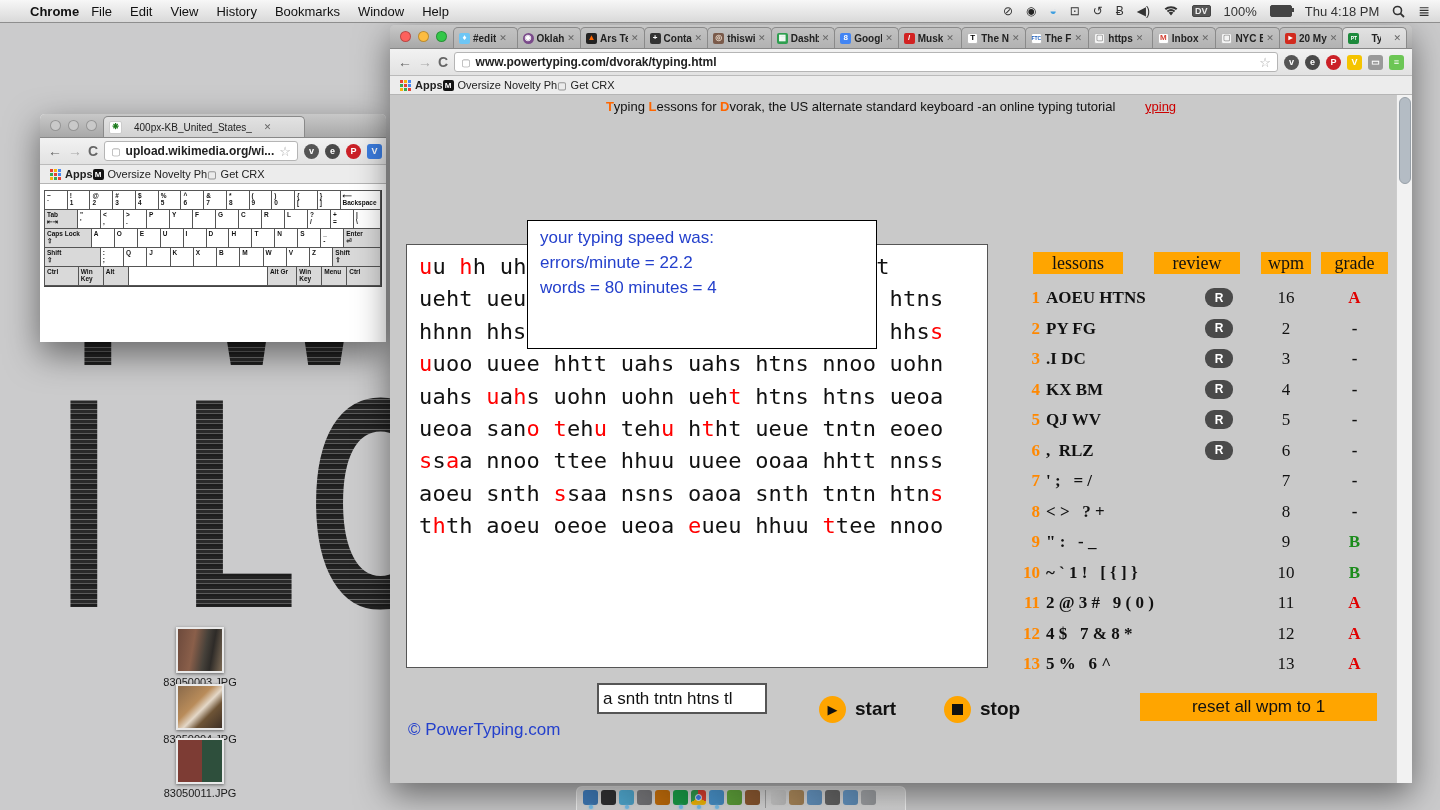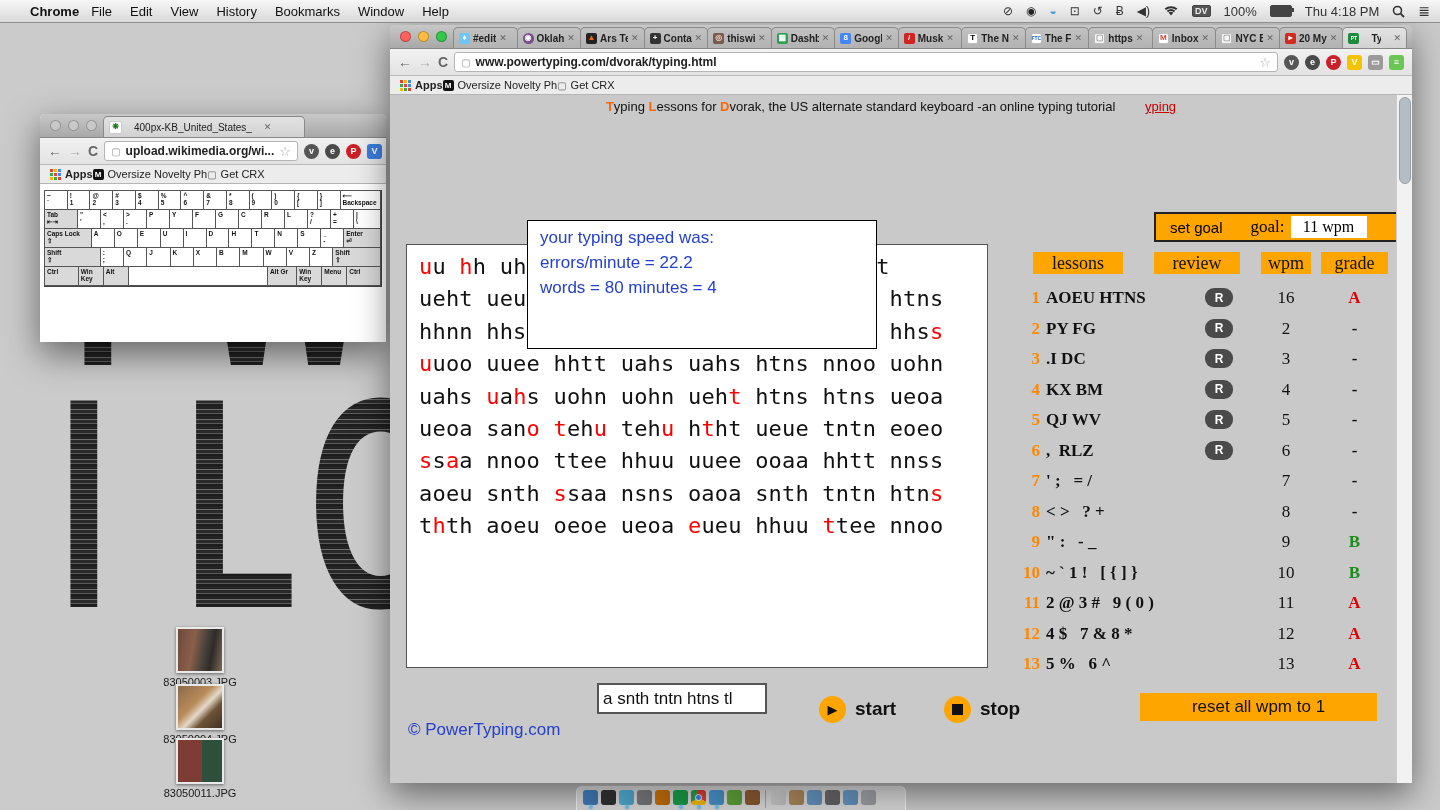--- a/index.html
+++ b/index.html
@@ -642,25 +642,20 @@
         <div class="tline"><span>aoeu snth </span><span class="red">s</span><span>saa nsns oaoa snth tntn htn</span><span class="red">s</span></div>
         <div class="tline"><span>t</span><span class="red">h</span><span>th aoeu oeoe ueoa </span><span class="red">e</span><span>ueu hhuu </span><span class="red">t</span><span>tee nnoo</span></div>
       </div>
 
     <div id="popup">
       <div>your typing speed was:</div>
       <div>errors/minute = 22.2</div>
       <div>words = 80    minutes = 4</div>
     </div>
 
-    <div id="goalbar">
-      <span class="setgoal">set goal</span>
-      <span class="goallab">goal:</span>
-      <span id="goal-input">11 wpm</span>
-    </div>
 
     <div class="colhead" id="ch-lessons">lessons</div>
     <div class="colhead" id="ch-review">review</div>
     <div class="colhead" id="ch-wpm">wpm</div>
     <div class="colhead" id="ch-grade">grade</div>
 
     <div id="lesson-rows">
         <div class="lrow" style="top: 193px;">
           <span class="num">1</span>
           <span class="llabel">AOEU HTNS</span>

